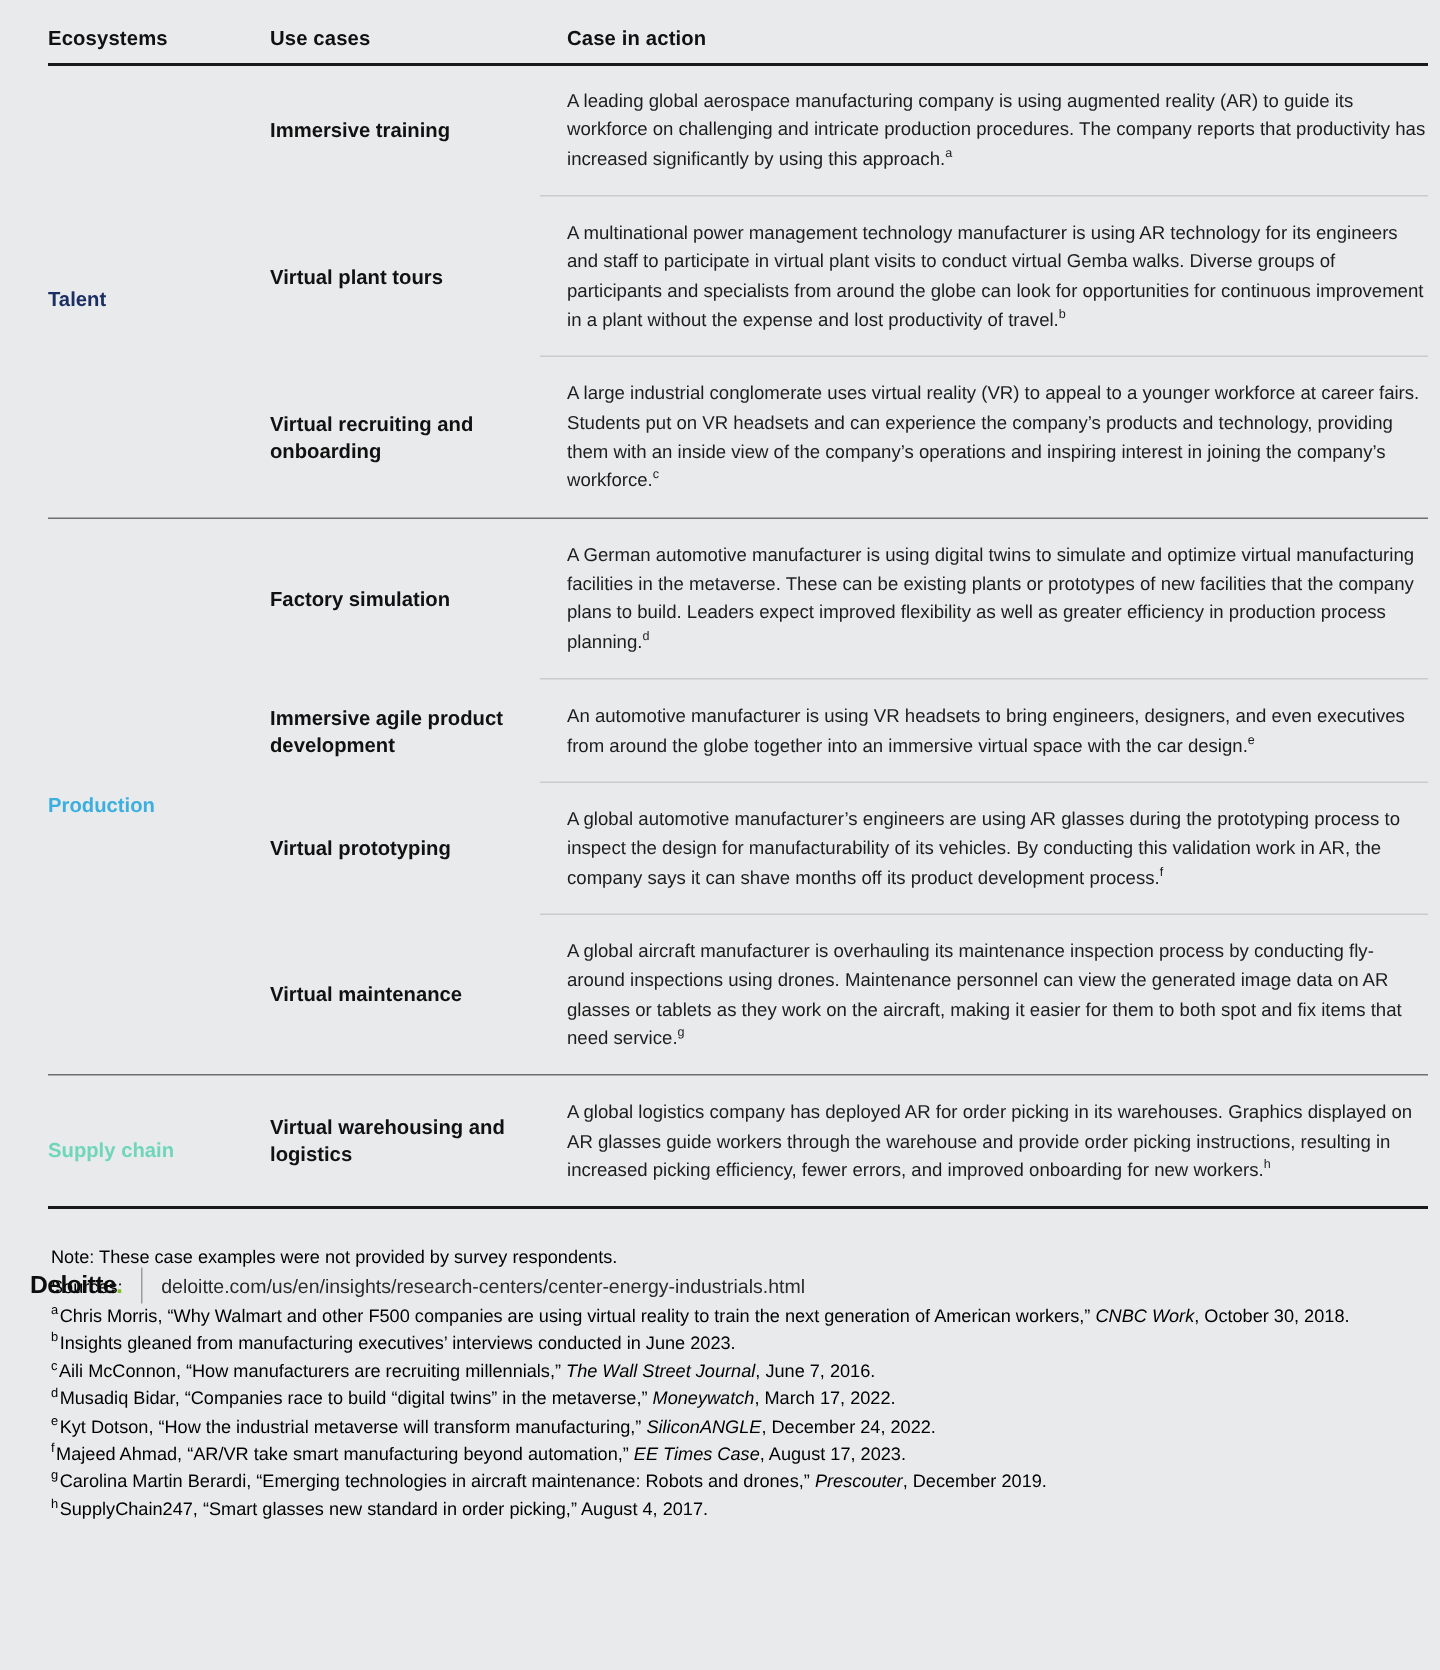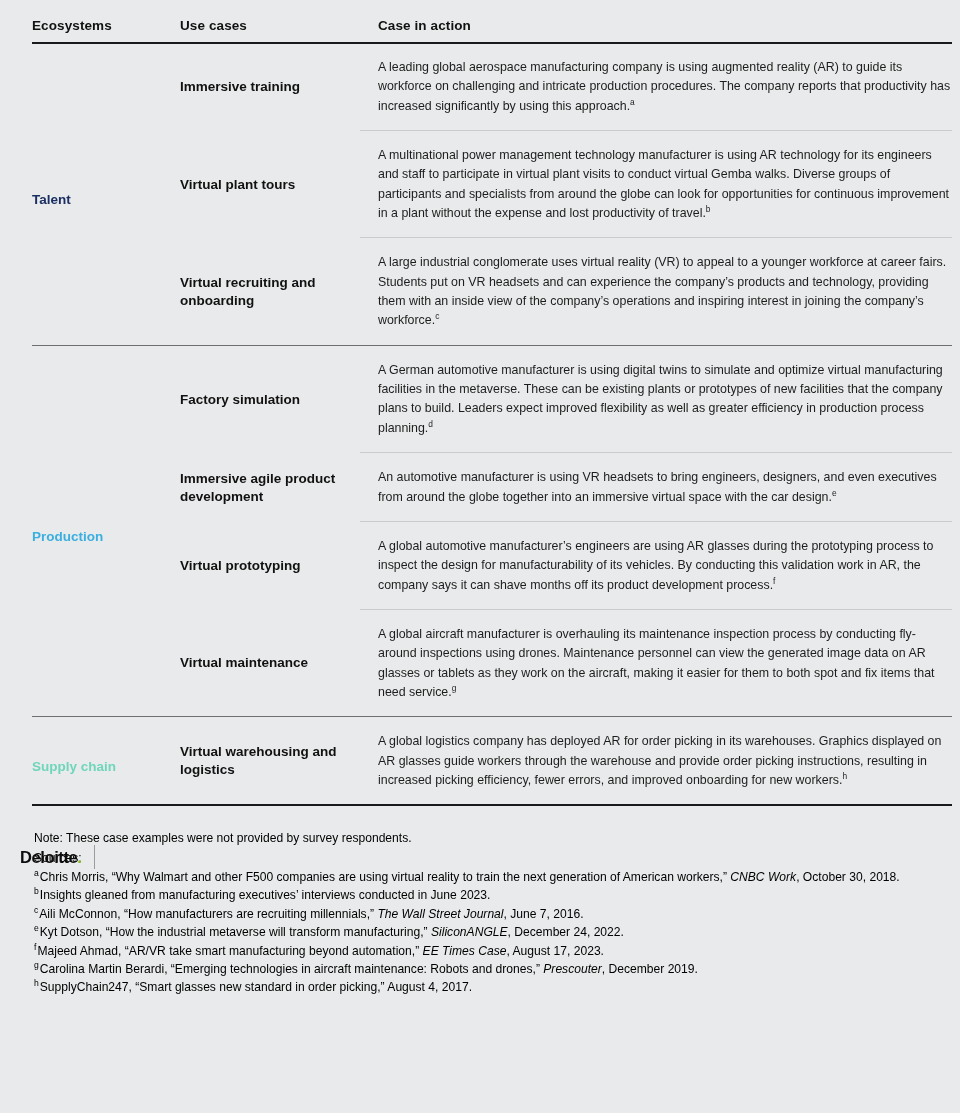--- a/index.html
+++ b/index.html
@@ -288,25 +288,27 @@
       </tbody>
   </table>
 
   <div class="notes">
     <p class="line">Note: These case examples were not provided by survey respondents.</p>
     <p class="line">Sources:</p>
     <div id="sources-list">
         <p class="src-item"><span class="src-mark">a</span>Chris Morris, “Why Walmart and other F500 companies are using virtual reality to train the next generation of American workers,” <span class="ital">CNBC Work</span>, October 30, 2018.</p>
         <p class="src-item"><span class="src-mark">b</span>Insights gleaned from manufacturing executives’ interviews conducted in June 2023.</p>
         <p class="src-item"><span class="src-mark">c</span>Aili McConnon, “How manufacturers are recruiting millennials,” <span class="ital">The Wall Street Journal</span>, June 7, 2016.</p>
+        <p class="src-item"><span class="src-mark">d</span>Musadiq Bidar, “Companies race to build “digital twins” in the metaverse,” <span class="ital">Moneywatch</span>, March 17, 2022.</p>
         <p class="src-item"><span class="src-mark">e</span>Kyt Dotson, “How the industrial metaverse will transform manufacturing,” <span class="ital">SiliconANGLE</span>, December 24, 2022.</p>
         <p class="src-item"><span class="src-mark">f</span>Majeed Ahmad, “AR/VR take smart manufacturing beyond automation,” <span class="ital">EE Times Case</span>, August 17, 2023.</p>
         <p class="src-item"><span class="src-mark">g</span>Carolina Martin Berardi, “Emerging technologies in aircraft maintenance: Robots and drones,” <span class="ital">Prescouter</span>, December 2019.</p>
         <p class="src-item"><span class="src-mark">h</span>SupplyChain247, “Smart glasses new standard in order picking,” August 4, 2017.</p>
       </div>
   </div>
 
   <div class="footer">
     <div class="logo"><span>Deloitte</span><span class="dot">.</span></div>
     <div class="divider-v"></div>
+    <div class="footer-url">deloitte.com/us/en/insights/research-centers/center-energy-industrials.html</div>
   </div>
 
 </div>
 
 </body></html>

